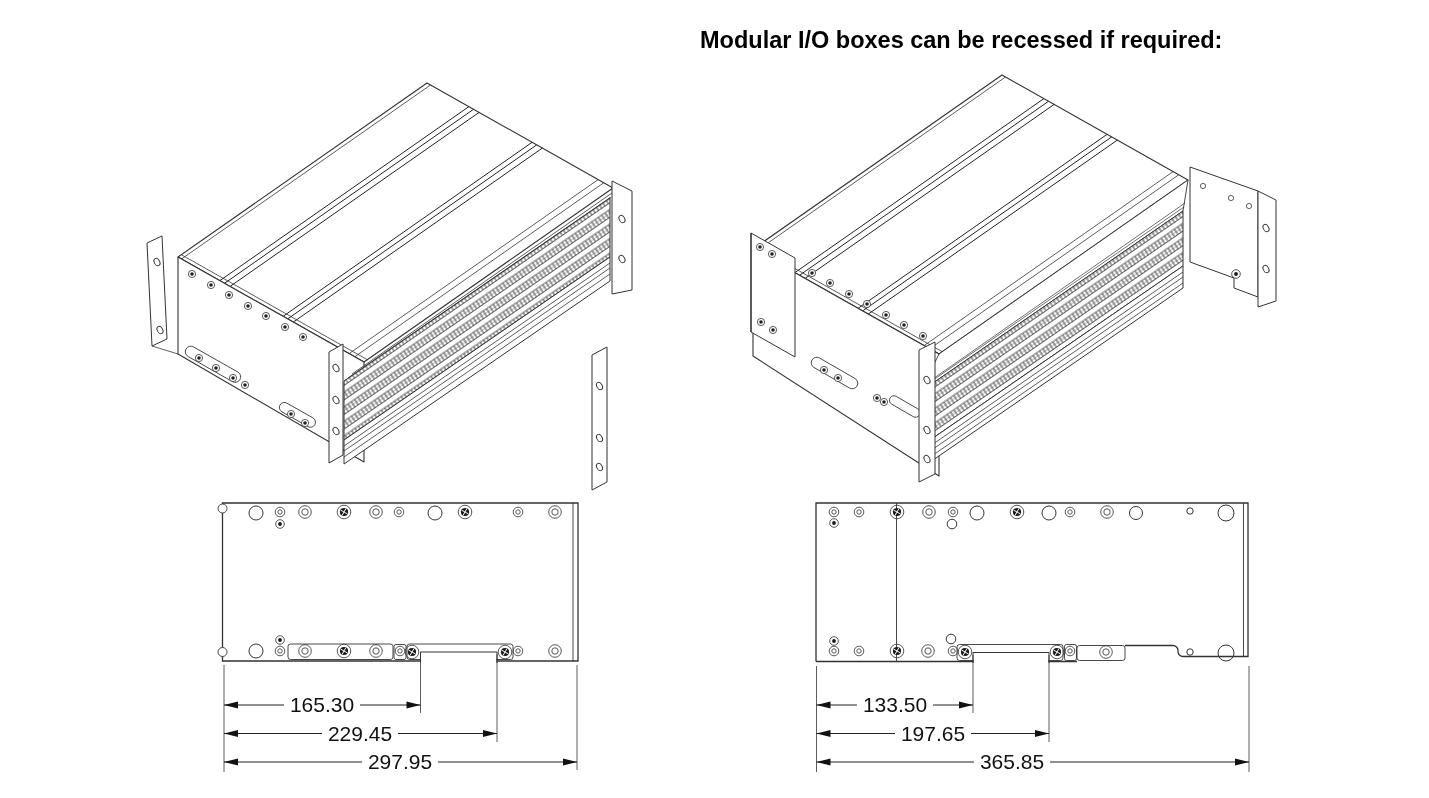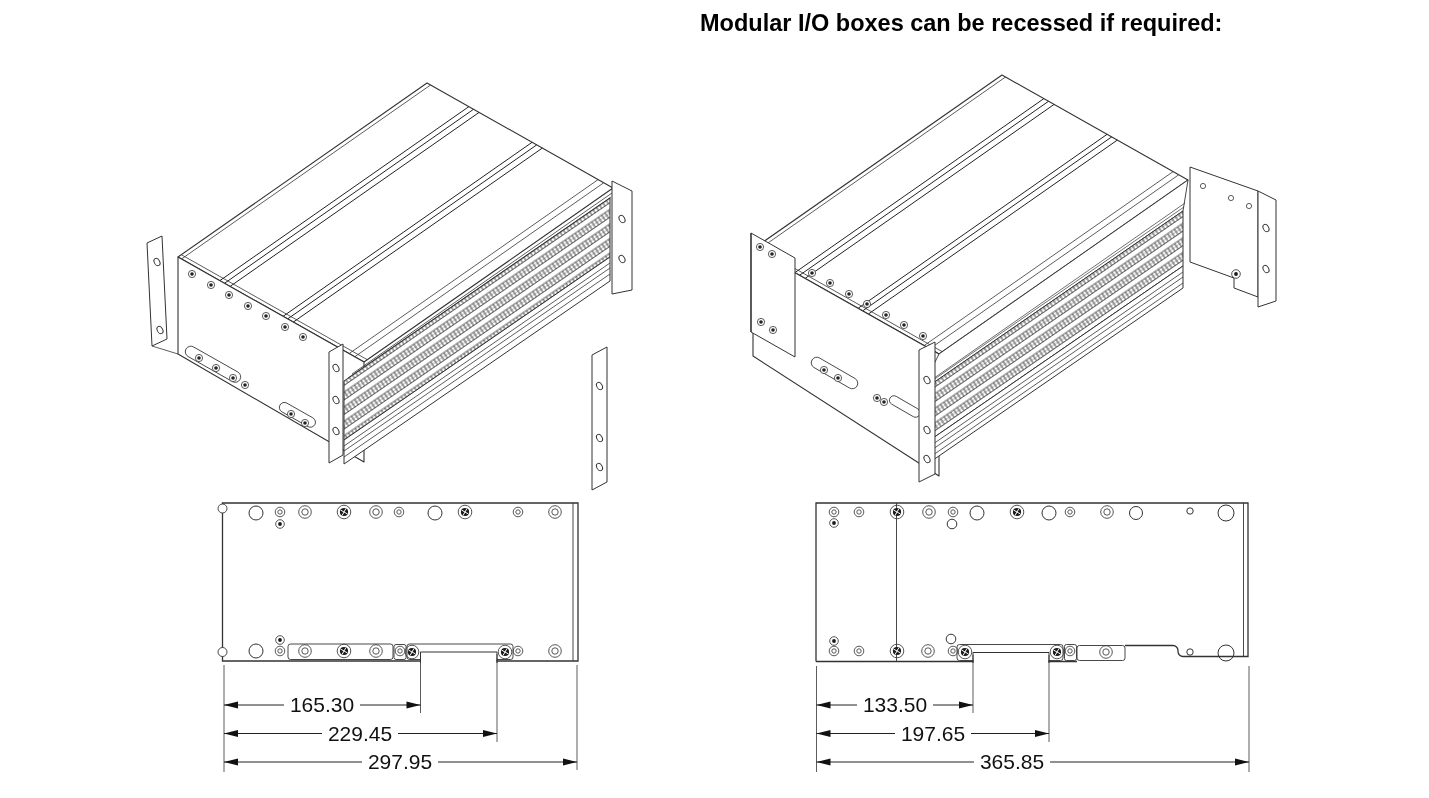--- a/index.html
+++ b/index.html
@@ -1,17 +1,17 @@
 <!DOCTYPE html>
 <html><head>
 <meta charset="utf-8">
 <style>
   html,body{margin:0;padding:0;background:#ffffff;}
   body{width:1429px;height:798px;position:relative;font-family:"Liberation Sans",sans-serif;overflow:hidden;}
-  .page-title{position:absolute;left:700px;top:10px;font-size:23.5px;font-weight:bold;color:#000;letter-spacing:0px;white-space:nowrap;}
+  .page-title{position:absolute;left:700px;top:27px;font-size:23.5px;font-weight:bold;color:#000;letter-spacing:0px;white-space:nowrap;}
   svg{position:absolute;left:0;top:0;}
   svg text{font-family:"Liberation Sans",sans-serif;font-size:21px;fill:#111;}
 </style>
 </head>
 <body>
 
 <div class="page-title">Modular I/O boxes can be recessed if required:</div>
 
 <svg width="1429" height="798" viewBox="0 0 1429 798">
   <defs>

